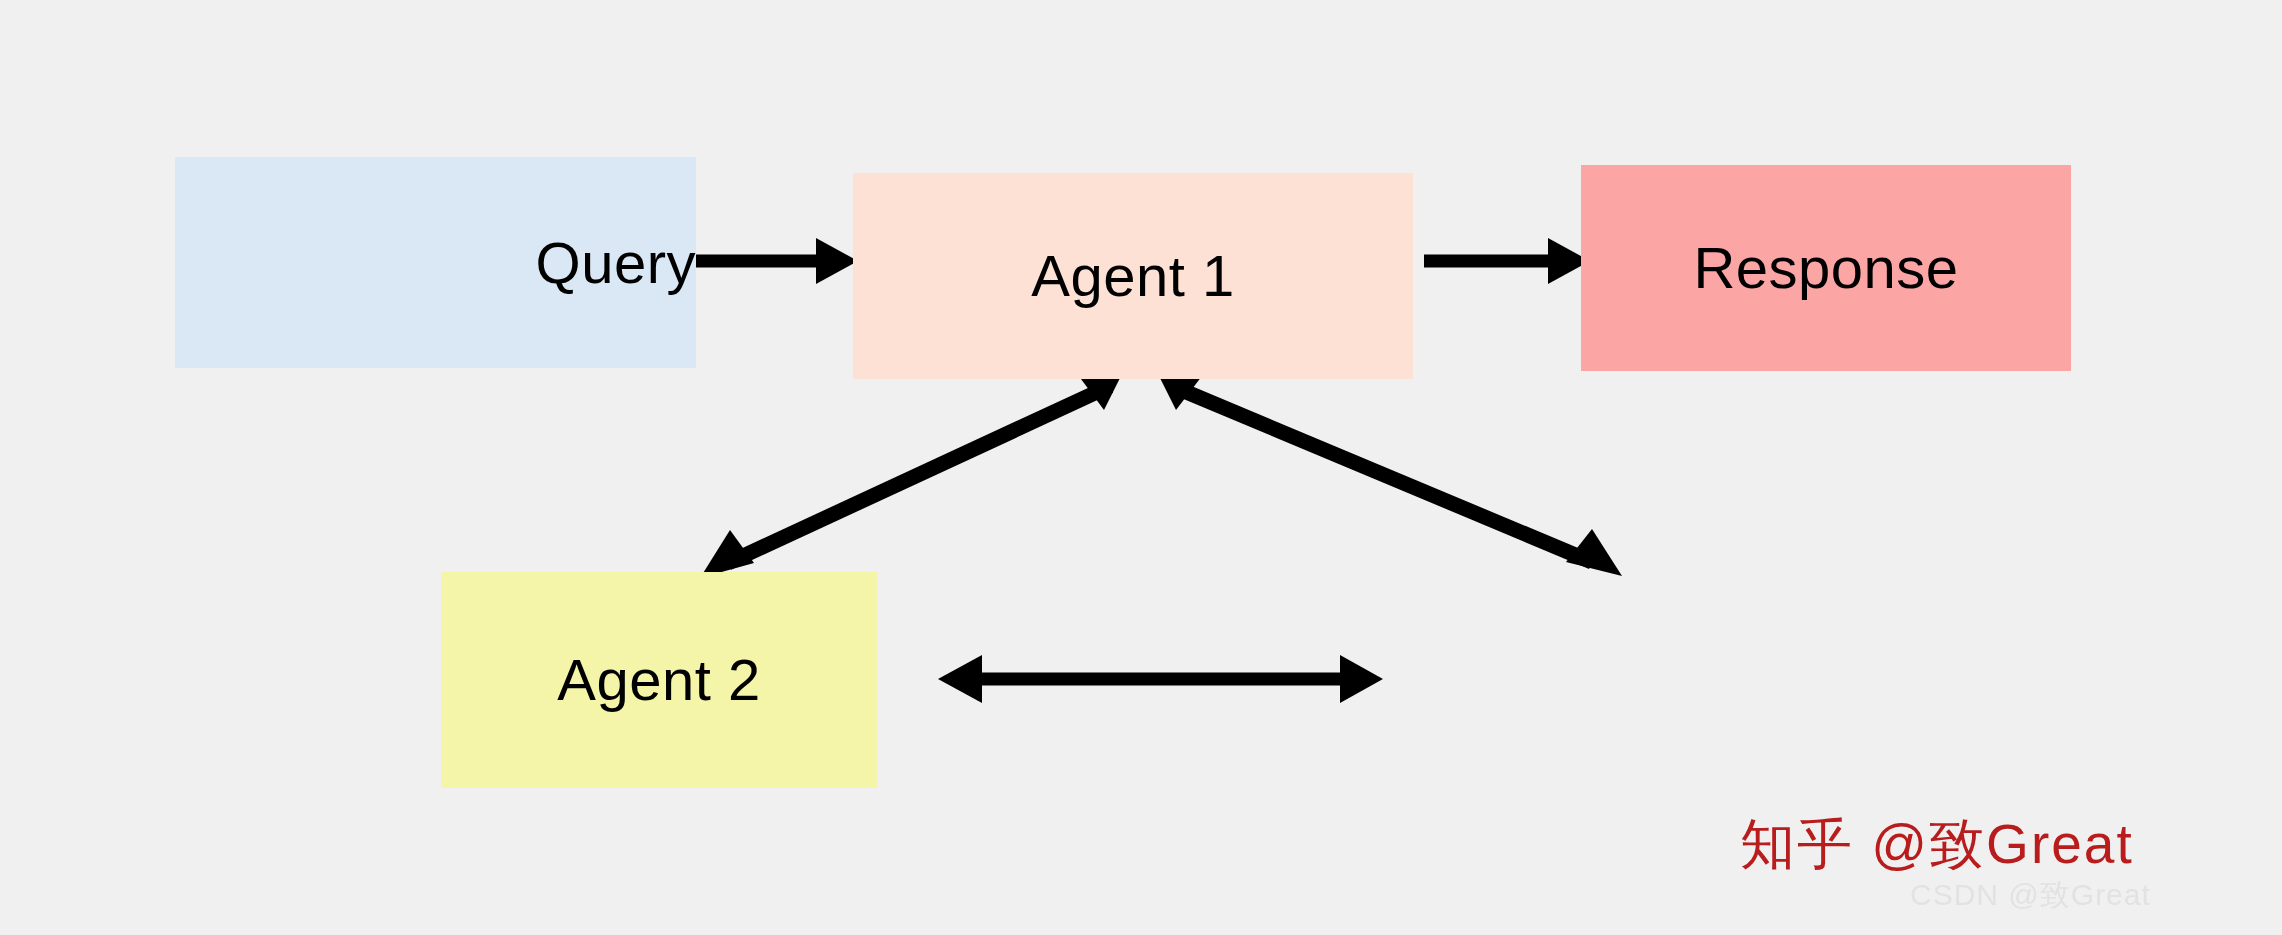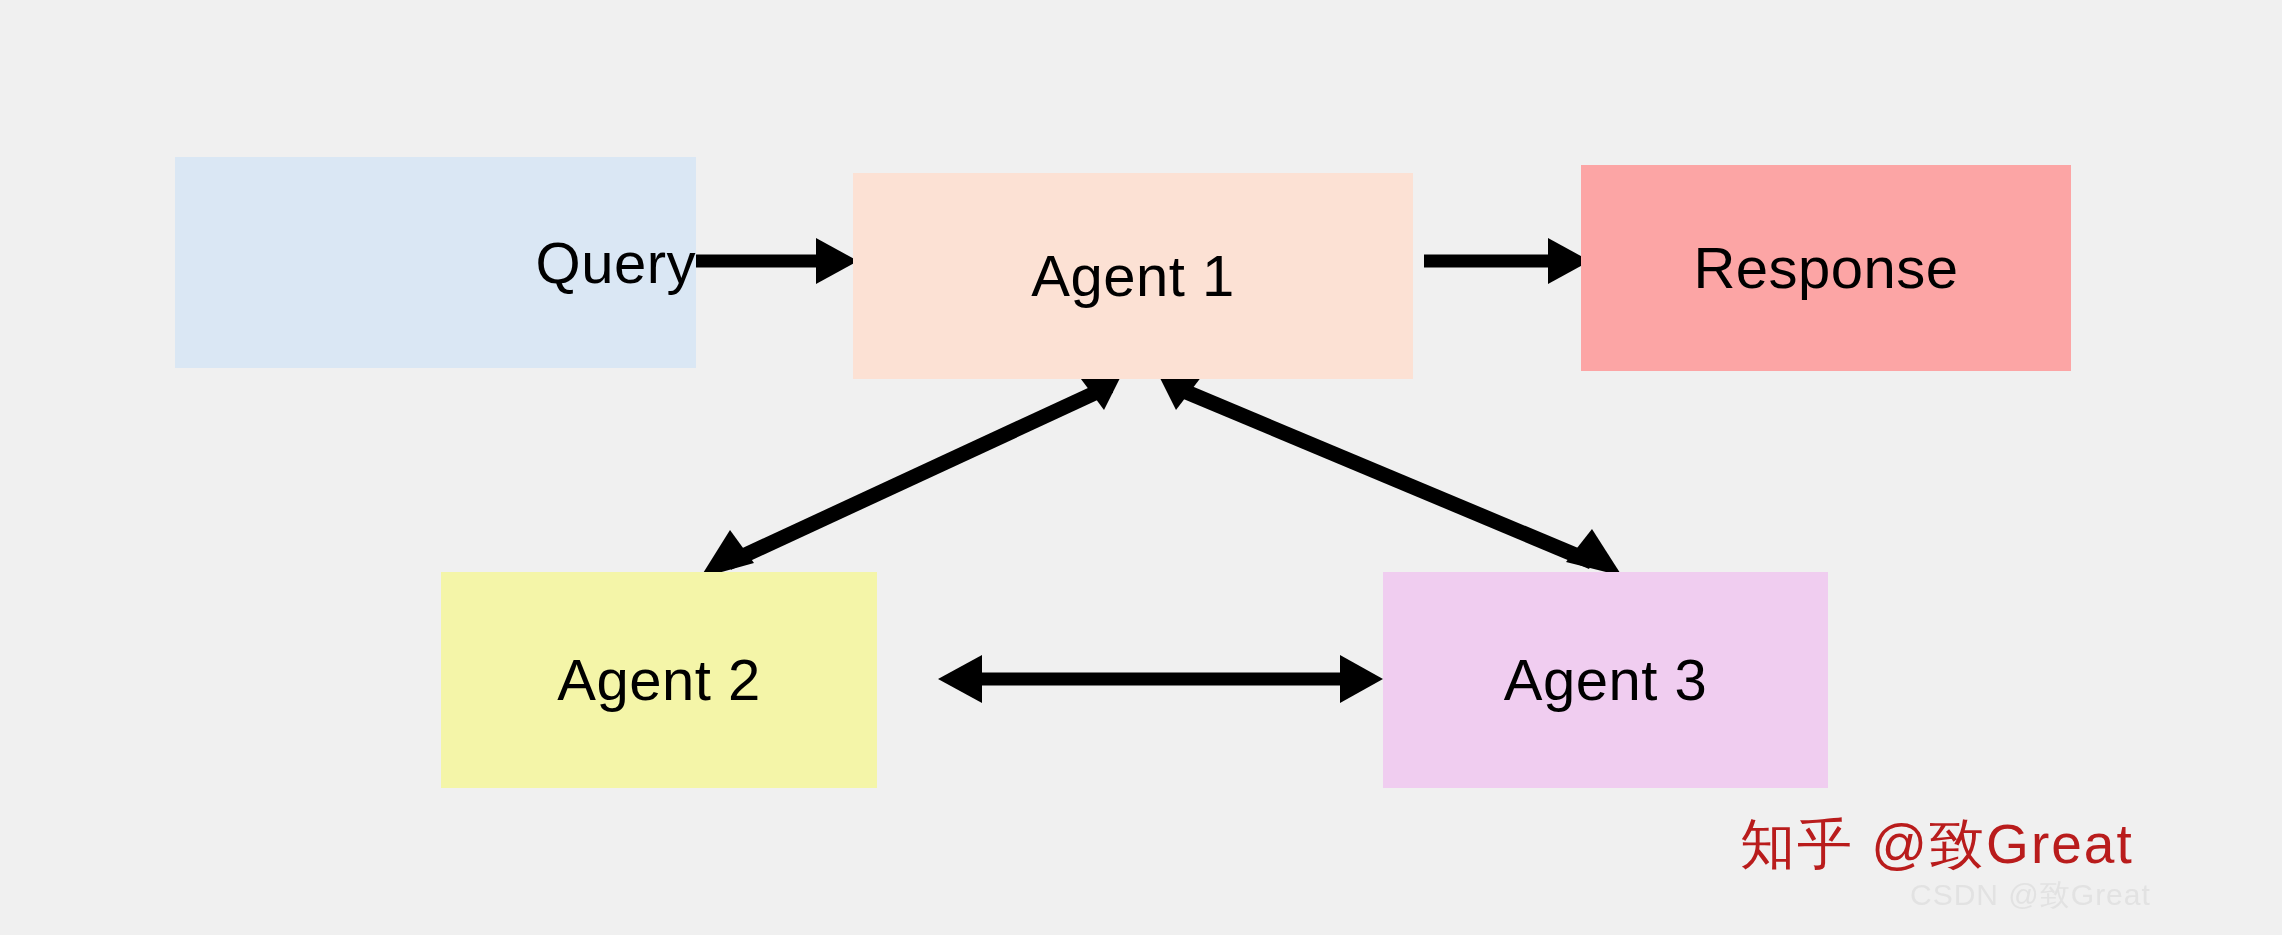--- a/index.html
+++ b/index.html
@@ -121,20 +121,17 @@
   </div>
 
   <div class="node" id="node-response">
     <span class="node-label">Response</span>
   </div>
 
   <div class="node" id="node-agent2">
     <span class="node-label">Agent 2</span>
   </div>
 
-  <div class="node" id="node-agent3">
-    <span class="node-label">Agent 3</span>
-  </div>
 
   <div class="watermark" id="watermark-zhihu">知乎 @致Great</div>
   <div class="watermark" id="watermark-csdn">CSDN @致Great</div>
 
 </div>
 
 </body></html>

